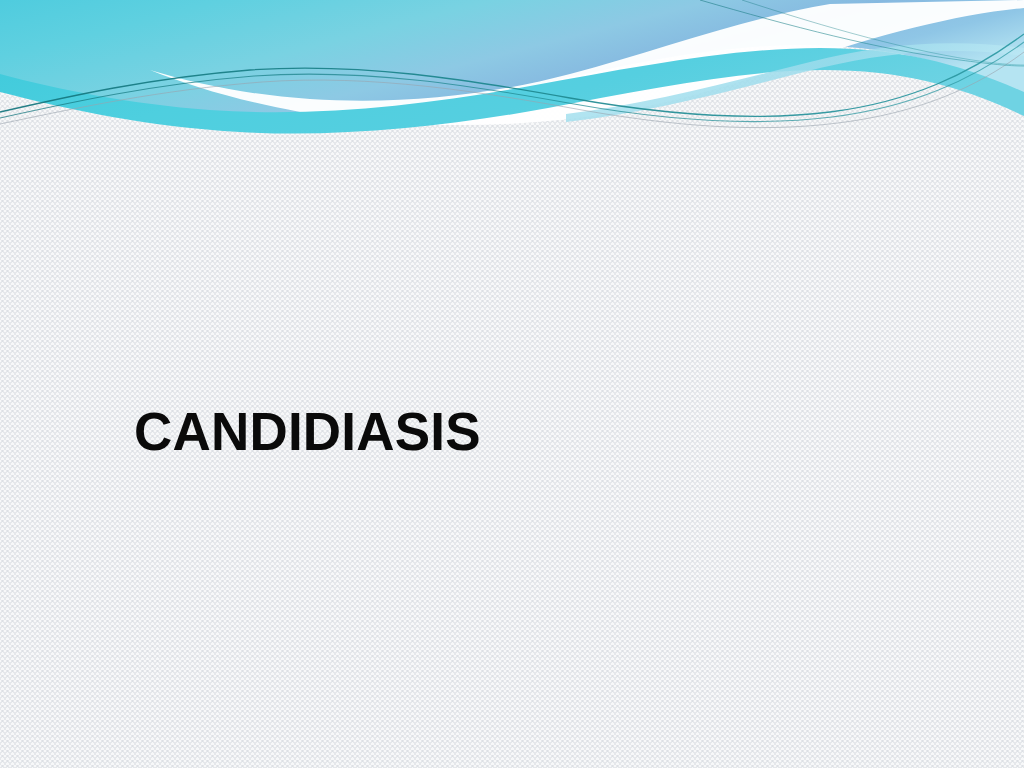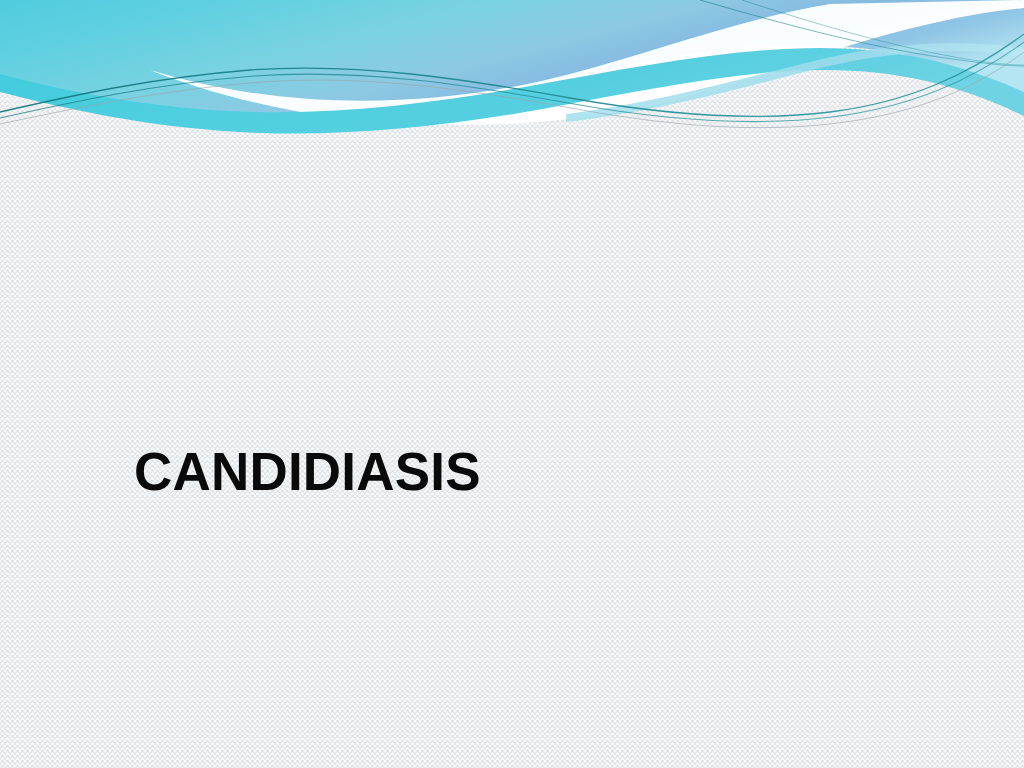--- a/index.html
+++ b/index.html
@@ -50,21 +50,20 @@
     width: 1024px;
     height: 140px;
     pointer-events: none;
   }
 
   #title-block {
     position: absolute;
     left: 134px;
     top: 404px;
     width: 760px;
-    margin-top: 40px;
   }
 
   #slide-title {
     margin: 0;
     font-family: "Liberation Sans", sans-serif;
     font-size: 53px;
     font-weight: bold;
     letter-spacing: 0.2px;
     line-height: 1.06;
     color: #0a0a0a;

